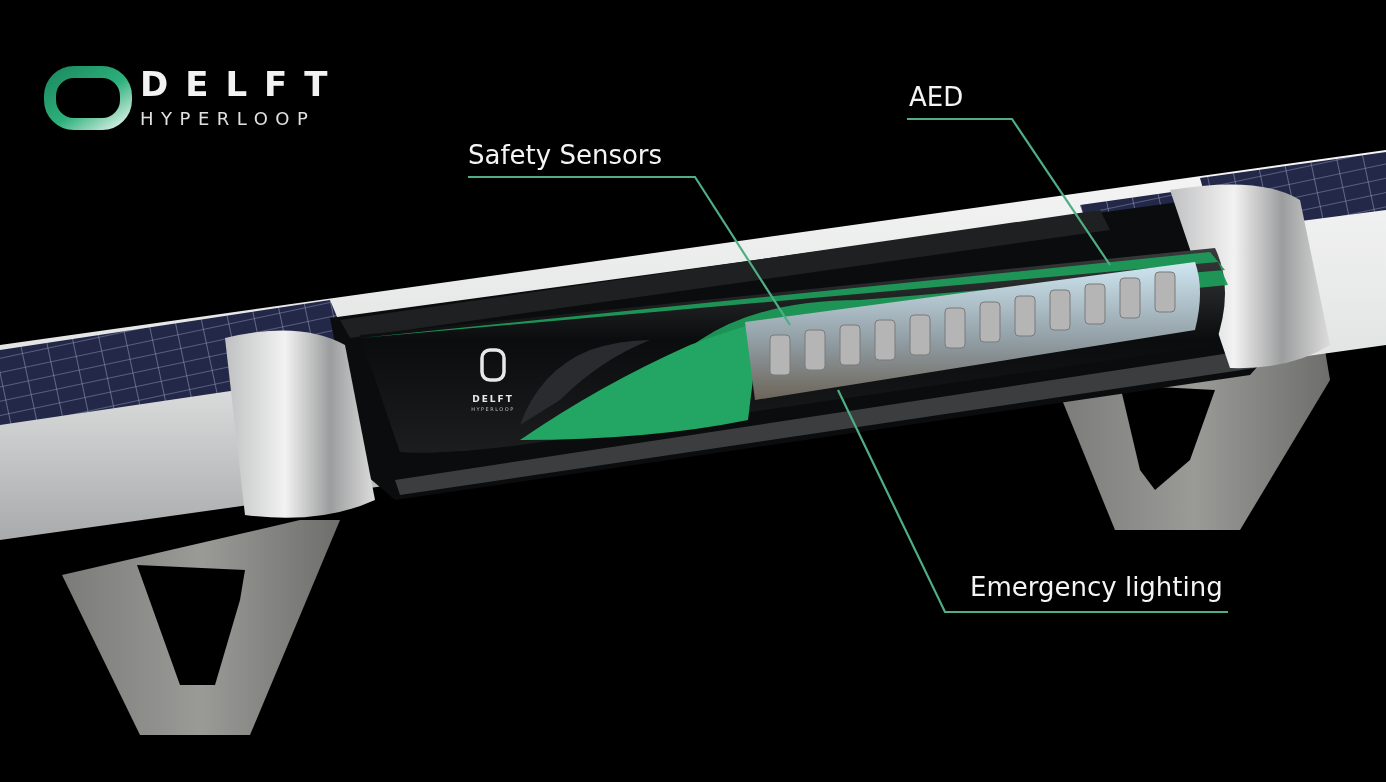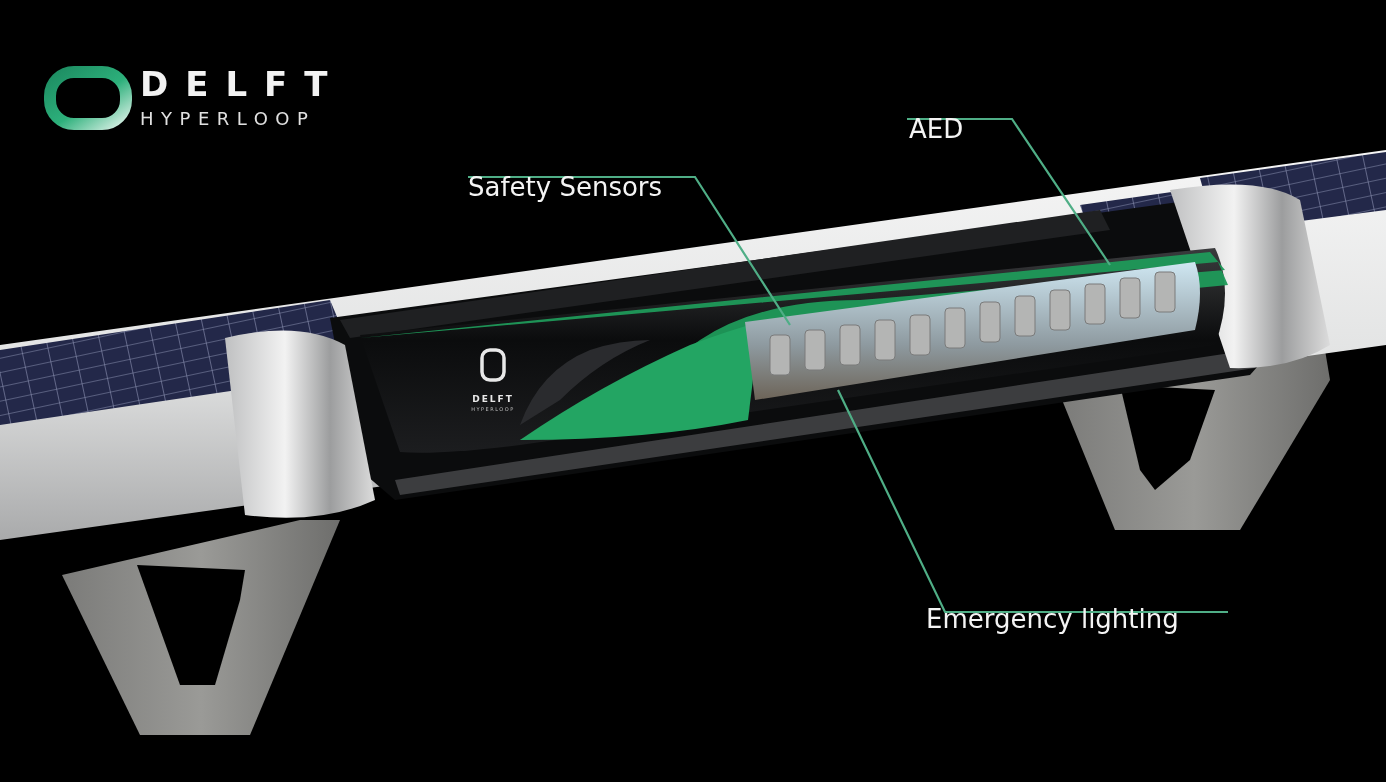--- a/index.html
+++ b/index.html
@@ -5,21 +5,21 @@
   html, body { margin:0; padding:0; background:#000; }
   body { width:1386px; height:782px; position:relative; overflow:hidden;
          font-family:"DejaVu Sans", "Liberation Sans", sans-serif; }
   #scene { position:absolute; left:0; top:0; width:1386px; height:782px; }
   .logo { position:absolute; left:44px; top:66px; width:290px; height:70px; }
   .logo-word-main { position:absolute; left:96px; top:-2px; color:#f2f2f2;
          font-family:"DejaVu Sans", sans-serif; font-weight:bold; font-size:34px; letter-spacing:17px; }
   .logo-word-sub { position:absolute; left:96px; top:42px; color:#e0e0e0;
          font-family:"DejaVu Sans", sans-serif; font-size:18px; letter-spacing:7.5px; }
   .callout-label { position:absolute; color:#f4f4f4; font-family:"DejaVu Sans", sans-serif;
-         font-size:26px; white-space:nowrap;margin-top:32px; }
+         font-size:26px; white-space:nowrap; }
 </style>
 </head>
 <body>
 
 <svg id="scene" viewBox="0 0 1386 782" xmlns="http://www.w3.org/2000/svg">
   <defs>
     <linearGradient id="tubeWhite" x1="0" y1="0" x2="0" y2="1">
       <stop offset="0" stop-color="#f6f6f6"></stop>
       <stop offset="0.55" stop-color="#e2e3e3"></stop>
       <stop offset="1" stop-color="#a9aaab"></stop>
@@ -130,13 +130,13 @@
         <stop offset="1" stop-color="#d8f0e5"></stop>
       </linearGradient>
     </defs>
   </svg>
   <div class="logo-word-main">DELFT</div>
   <div class="logo-word-sub">HYPERLOOP</div>
 </div>
 
 <div class="callout-label" style="left:468px; top:140px;text-align:center;">Safety Sensors</div>
 <div class="callout-label" style="left:909px; top:82px;">AED</div>
-<div class="callout-label" style="left:926px; top:572px;">Emergency lighting</div>
+<div class="callout-label" style="left:970px; top:572px;">Emergency lighting</div>
 
 </body></html>

